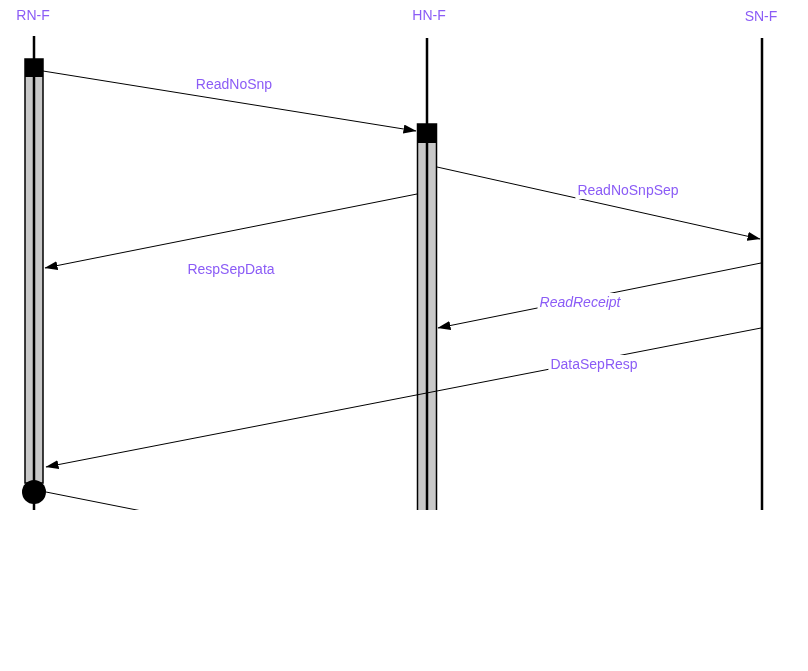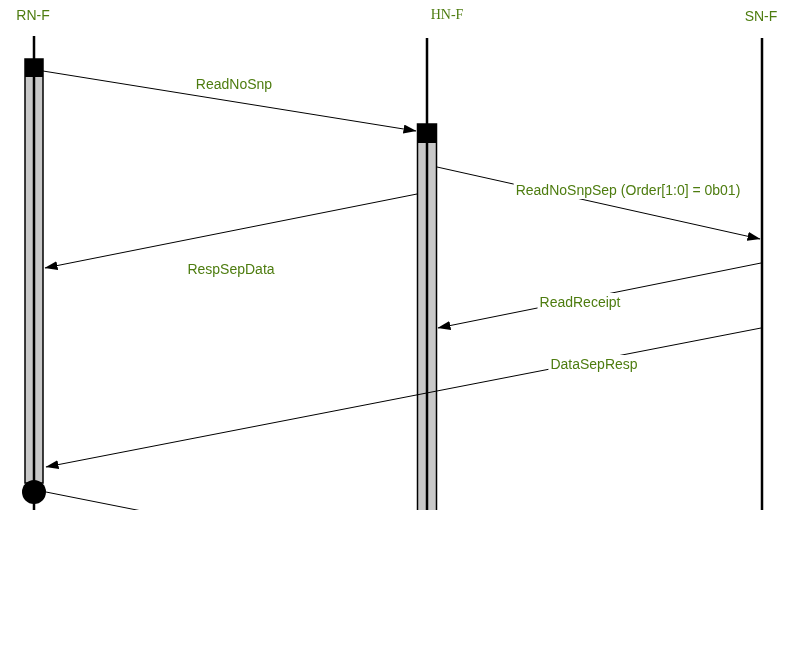--- a/index.html
+++ b/index.html
@@ -1,37 +1,37 @@
 <!DOCTYPE html>
 <html><head>
 <meta charset="utf-8">
 <style>
   html,body{margin:0;padding:0;background:#ffffff;}
   .canvas{
     position:relative;width:808px;height:510px;background:#ffffff;
-    font-family:"Liberation Sans", sans-serif;color:#4d7c0f;overflow:hidden;
+    font-family:"Liberation Sans", sans-serif;color:#8b5cf6;overflow:hidden;
   }
   svg.diagram{position:absolute;left:0;top:0;}
   .lifeline-label{
     position:absolute;transform:translateX(-50%);
     font-size:14px;line-height:16px;white-space:nowrap;
   }
   .ll-rnf{left:33px;top:7px;}
-  .ll-hnf{left:447px;top:7px;font-family:Liberation Serif, serif;}
+  .ll-hnf{left:429px;top:7px;}
   .ll-snf{left:761px;top:8px;}
   .msg-label{
     position:absolute;transform:translateX(-50%);
-    display:flex;flex-direction:row;align-items:center;
+    display:flex;flex-direction:column;align-items:center;
     font-size:14px;line-height:18px;white-space:nowrap;text-align:center;
   }
   .msg-label span{background:#ffffff;padding:0 2px;}
   .m-readnosnp   {left:234px;top:75px;}
   .m-readnosnpsep{left:580px;top:181px;margin-left:48px;}
   .m-respsepdata {left:231px;top:224px;margin-top:36px;}
-  .m-readreceipt {left:580px;top:293px;}
+  .m-readreceipt {left:580px;top:293px;font-style:italic;}
   .m-datasepresp {left:594px;top:355px;}
   .m-compack     {left:242px;top:524px;}
   .caption{
     position:absolute;left:0;right:0;top:636px;
     text-align:center;font-size:13px;font-weight:bold;
     font-family:"Liberation Sans", sans-serif;
   }
 </style>
 </head>
 <body>
@@ -69,21 +69,20 @@
   <div class="lifeline-label ll-rnf">RN-F</div>
   <div class="lifeline-label ll-hnf">HN-F</div>
   <div class="lifeline-label ll-snf">SN-F</div>
 
   <div class="msg-label m-readnosnp">
     <span>ReadNoSnp</span>
   </div>
 
   <div class="msg-label m-readnosnpsep">
     <span>ReadNoSnpSep</span>
-    <span>(Order[1:0] = 0b01)</span>
   </div>
 
   <div class="msg-label m-respsepdata">
     <span>RespSepData</span>
   </div>
 
   <div class="msg-label m-readreceipt">
     <span>ReadReceipt</span>
   </div>
 

